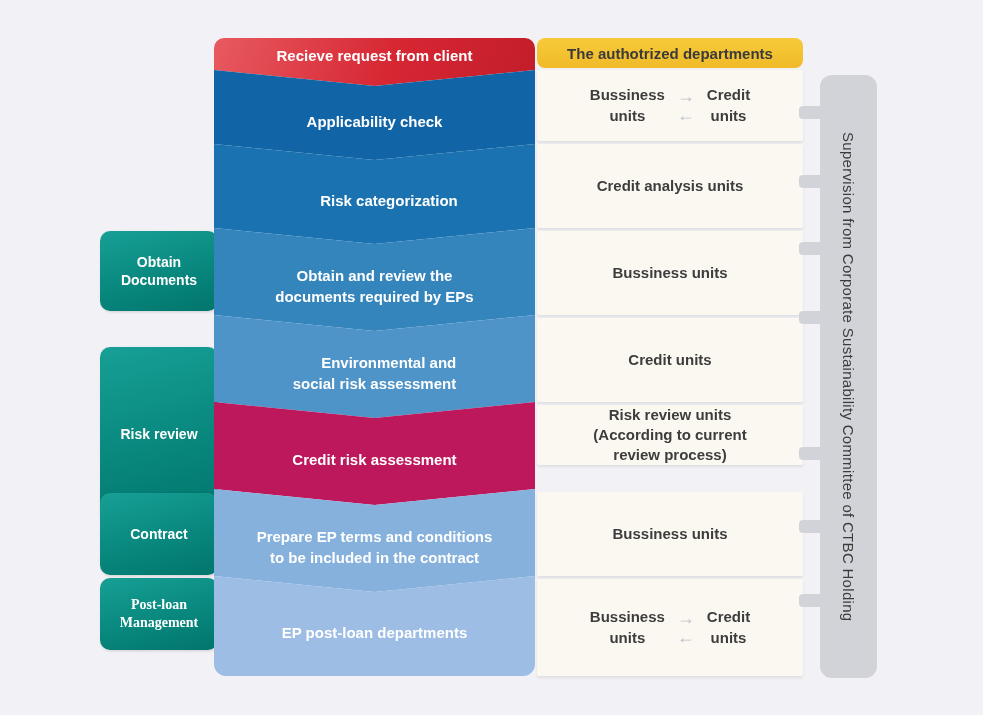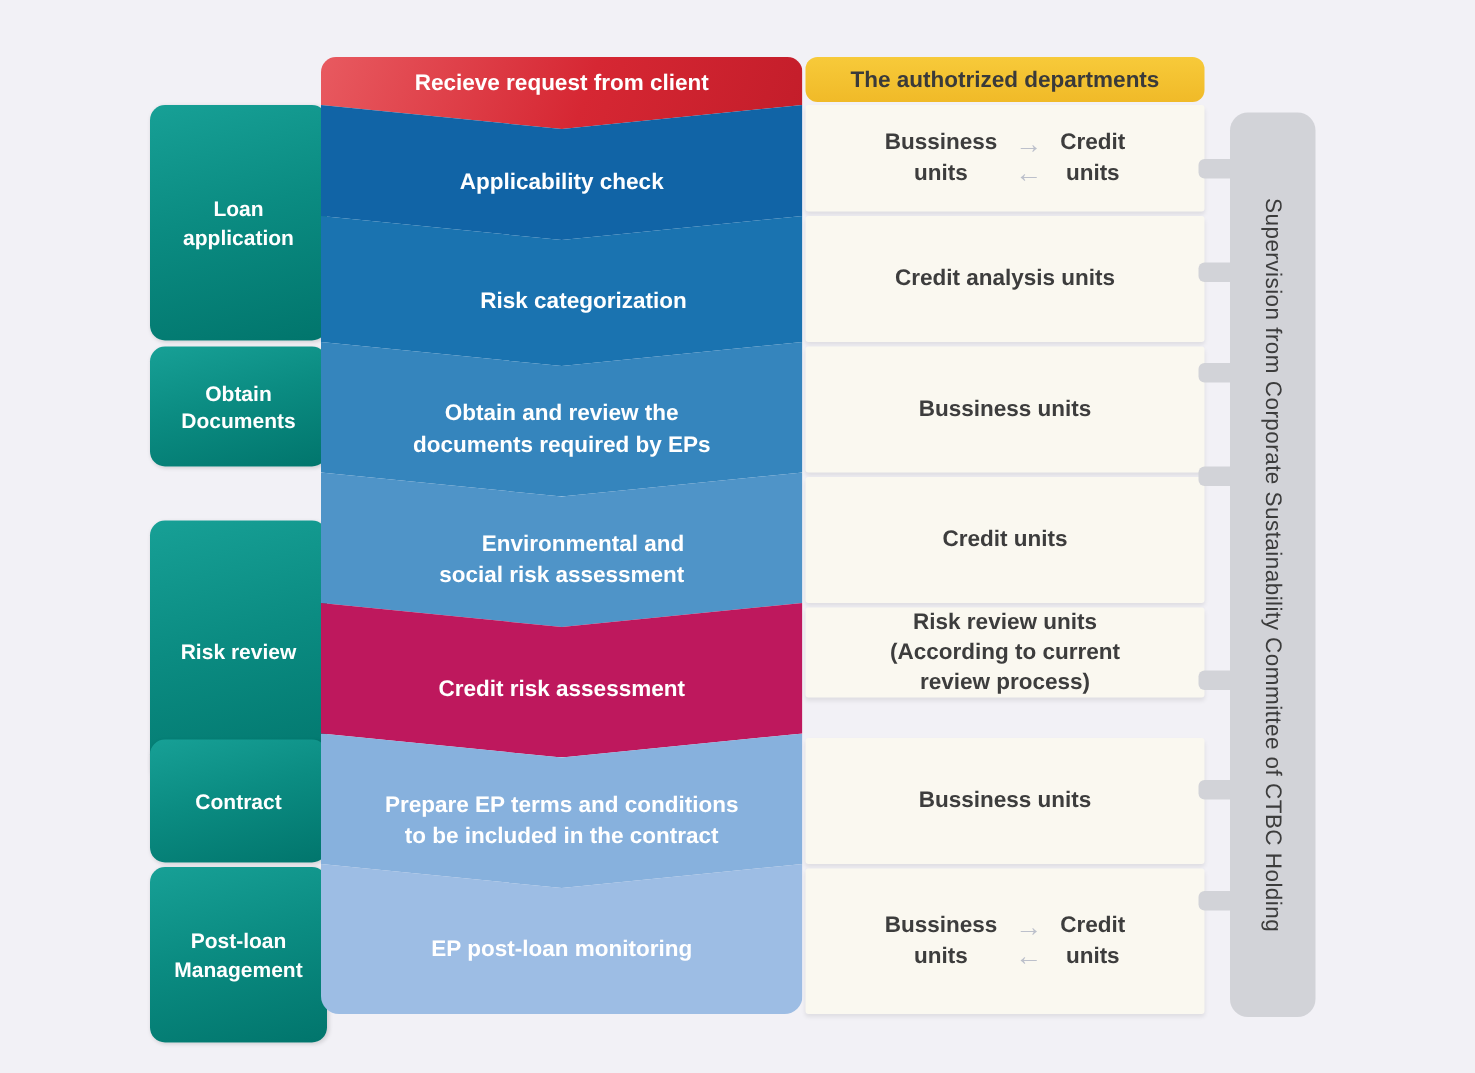--- a/index.html
+++ b/index.html
@@ -8,21 +8,21 @@
   
   .stage{position:absolute;left:100px;width:118px;border-radius:10px;
          background:linear-gradient(165deg,#17a096 0%,#0b8c82 45%,#01756c 100%);
          color:#fff;font-weight:700;font-size:14px;line-height:1.3;text-align:center;
          display:flex;align-items:center;justify-content:center;white-space:pre-line;
          box-shadow:1px 1px 3px rgba(0,0,0,0.15);}
   .stage-1{top:70px;height:157px;}
   .stage-2{top:231px;height:80px;}
   .stage-3{top:315px;height:174px;margin-top:32px;}
   .stage-4{top:493px;height:82px;}
-  .stage-5{top:578px;height:117px;}
+  .stage-5{top:578px;height:72px;font-family:Liberation Serif, serif;}
 
   
   .mid{position:absolute;left:214px;width:321px;}
   .mid-header{top:38px;height:48px;border-radius:10px 10px 0 0;
       background:linear-gradient(110deg,#e85a60 0%,#d62733 55%,#c31d2a 100%);
       clip-path:polygon(0 0,100% 0,100% calc(100% - 16px),50% 100%,0 calc(100% - 16px));
       color:#fff;font-weight:700;font-size:15px;display:flex;align-items:center;justify-content:center;
       padding-bottom:14px;box-sizing:border-box;}
   .band{color:#fff;font-weight:700;font-size:15px;line-height:1.35;text-align:center;
       display:flex;align-items:center;justify-content:center;white-space:pre-line;
@@ -68,41 +68,39 @@
   .tab-5{top:447px;} .tab-6{top:520px;} .tab-7{top:594px;}
 
   .mid,.right{position:absolute;}
   .mid > div,.right > div{position:absolute;left:0;width:100%;}
 </style>
 </head>
 <body>
 
 <div class="canvas">
 
-  <div class="stage stage-1">Loan
-application</div>
   <div class="stage stage-2">Obtain
 Documents</div>
   <div class="stage stage-3">Risk review</div>
   <div class="stage stage-4">Contract</div>
   <div class="stage stage-5">Post-loan
 Management</div>
 
   <div class="mid">
     <div class="mid-header">Recieve request from client</div>
     <div class="band band-1" style="background: rgb(17, 100, 166);">Applicability check</div>
     <div class="band band-2" style="background: rgb(26, 115, 176);">Risk categorization</div>
     <div class="band band-3" style="background: rgb(53, 133, 189);">Obtain and review the
 documents required by EPs</div>
     <div class="band band-4" style="background: rgb(79, 148, 200);">Environmental and
 social risk assessment</div>
     <div class="band band-5" style="background: #be185d;">Credit risk assessment</div>
     <div class="band band-6" style="background: rgb(135, 177, 221);">Prepare EP terms and conditions
 to be included in the contract</div>
-    <div class="band band-7" style="background: rgb(157, 189, 228);">EP post-loan monitoring</div>
+    <div class="band band-7" style="background: rgb(157, 189, 228);">EP post-loan departments</div>
   </div>
 
   <div class="right">
     <div class="right-header">The authotrized departments</div>
 
     <div class="card card-1 dual">
       <span class="unit">Bussiness
 units</span>
       <span class="arrows">
         <span>→</span>

